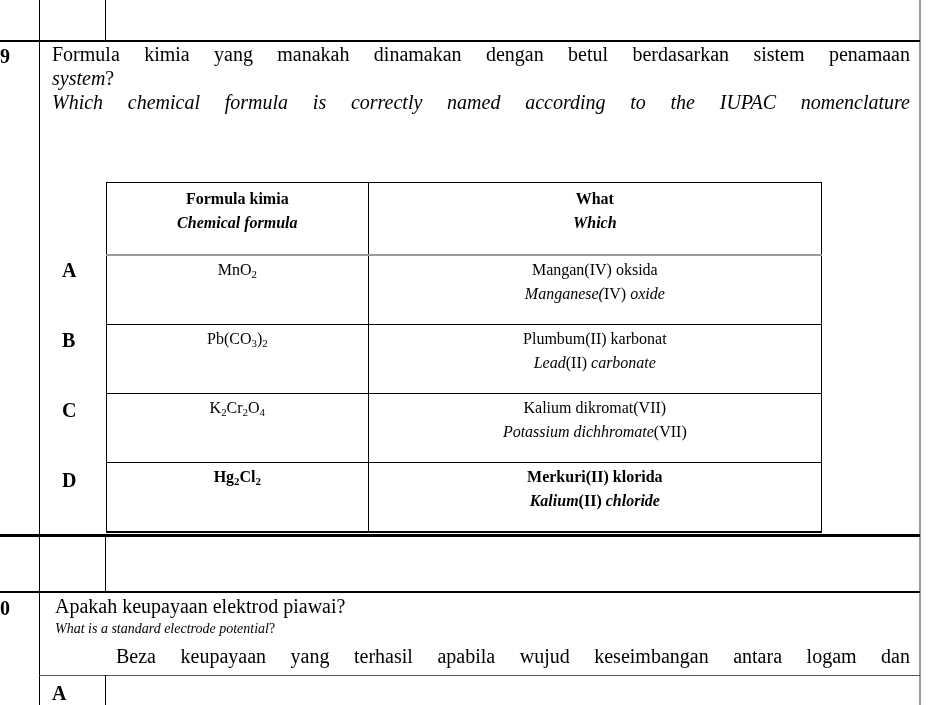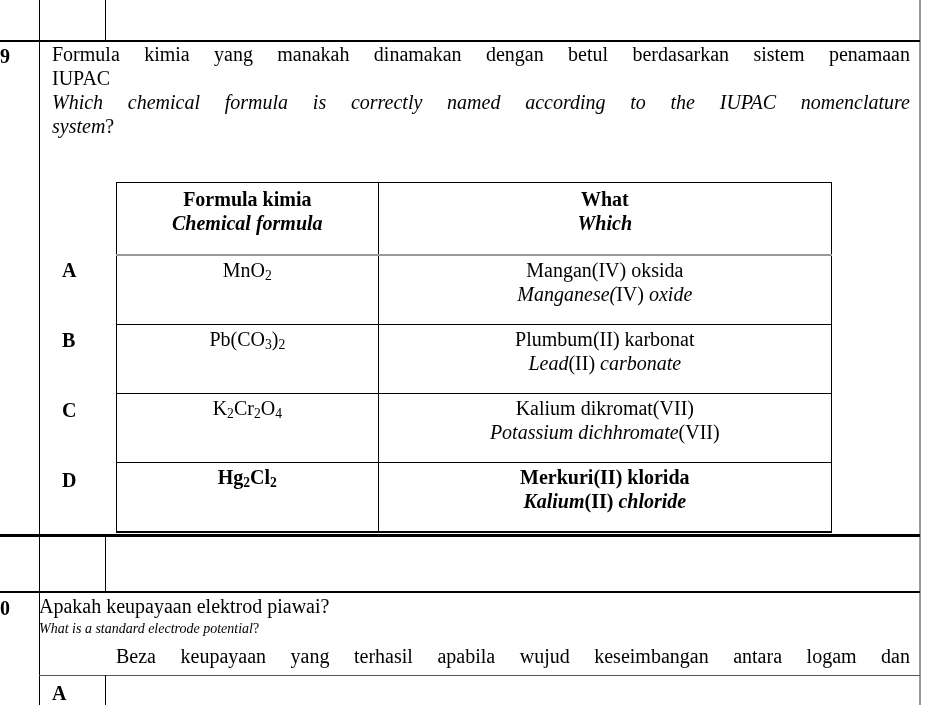--- a/index.html
+++ b/index.html
@@ -9,22 +9,22 @@
       color: #000;
     }
     .vline { position: absolute; width: 1px; background: #000; }
     .hline { position: absolute; height: 1px; background: #000; }
     .qnum { position: absolute; font-weight: bold; font-size: 20px; line-height: 22px; }
     .qtext { position: absolute; font-size: 20px; line-height: 24px; text-align: justify; text-align-last: left; }
     .qtext .it { font-style: italic; }
     .qtext .line { display: block; }
     .justify { text-align: justify; text-align-last: justify; }
     table.opt {
-      position: absolute; left: 116px; top: 182px; width: 716px;
-      border-collapse: collapse; font-size: 20px; line-height: 24px;
+      position: absolute; left: 106px; top: 182px; width: 716px;
+      border-collapse: collapse; font-size: 16px; line-height: 24px;
     }
     table.opt td, table.opt th {
       border: 1.5px solid #000; text-align: center; vertical-align: top;
       padding: 2px 4px 0 4px; font-weight: normal;
     }
     table.opt th { font-weight: bold; height: 67px; padding-top: 4px; }
     table.opt tr.hdr th { border-bottom: 2px solid #9a9a9a; }
     table.opt td { height: 66px; }
     table.opt tr.last td { border-bottom: 2.5px solid #000; font-weight: bold; }
     .it { font-style: italic; }
@@ -44,23 +44,22 @@
 <div class="hline" style="left:0; top:534px; width:920px; height:3px;"></div>
 <div class="vline" style="left:105px; top:535px; height:57px;"></div>
 <div class="hline" style="left:0; top:591px; width:920px; height:2px;"></div>
 <div class="hline" style="left:39px; top:675px; width:881px; background:#555;"></div>
 <div class="vline" style="left:105px; top:675px; height:30px;"></div>
 
 <div class="qnum" style="left:0px; top:45px;">9</div>
 
 <div class="qtext" style="left:52px; top:42px; width:858px;">
   <span class="line justify">Formula kimia yang manakah dinamakan dengan betul berdasarkan sistem penamaan</span>
-  <span class="line">IUPAC</span>
+  <span class="line"><span class="it">system</span><span>?</span></span>
   <span class="line justify it">Which chemical formula is correctly named according to the IUPAC nomenclature</span>
-  <span class="line"><span class="it">system</span><span>?</span></span>
 </div>
 
 <div class="optlbl" style="left:62px; top:258px;">A</div>
 <div class="optlbl" style="left:62px; top:328px;">B</div>
 <div class="optlbl" style="left:62px; top:398px;">C</div>
 <div class="optlbl" style="left:62px; top:468px;">D</div>
 
 <table class="opt">
   <colgroup>
       <col style="width:262px">
@@ -102,21 +101,21 @@
     <td>Hg<sub>2</sub>Cl<sub>2</sub></td>
     <td>
       <div>Merkuri(II) klorida</div>
       <div><span class="it">Kalium</span><span>(II) </span><span class="it">chloride</span></div>
     </td>
   </tr>
 </tbody>
   </table>
 
 <div class="qnum" style="left:0px; top:597px;">0</div>
-<div class="qtext" style="left:39px; top:594px; width:858px;">
+<div class="qtext" style="left:55px; top:594px; width:858px;">
   <span class="line">Apakah keupayaan elektrod piawai?</span>
   <span class="line" style="font-size:14px; line-height:22px;"><span class="it">What is a standard electrode potential</span><span>?</span></span>
 </div>
 
 <div class="optlbl" style="left:52px; top:681px;">A</div>
 <div class="qtext" style="left:116px; top:644px; width:794px;">
   <span class="line justify">Beza keupayaan yang terhasil apabila wujud keseimbangan antara logam dan</span>
 </div>
 
 </body></html>

